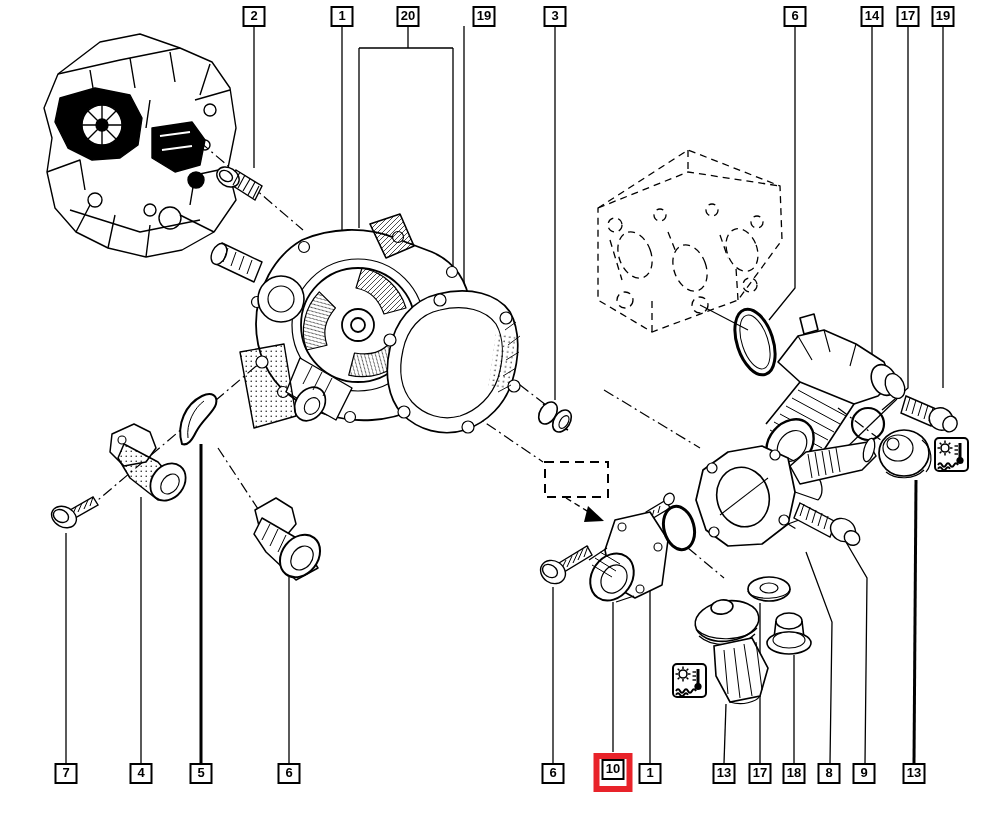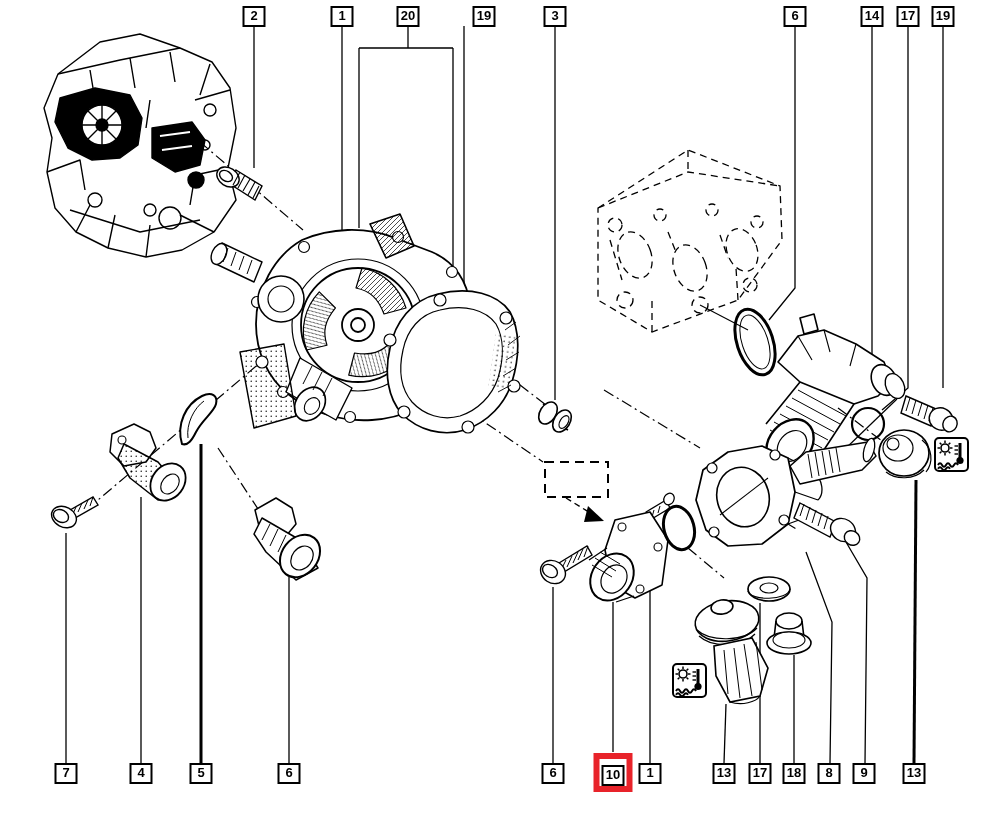--- a/index.html
+++ b/index.html
@@ -3,21 +3,21 @@
 <meta charset="utf-8">
 <style>
   html,body{margin:0;padding:0;background:#fff;}
   .canvas{position:relative;width:1000px;height:820px;background:#fff;overflow:hidden;
           font-family:"Liberation Sans",sans-serif;}
   .canvas svg{position:absolute;left:0;top:0;}
   .co{position:absolute;transform:translateX(-50%);min-width:15px;height:17px;line-height:17px;
       padding:0 2px;border:2px solid #000;background:#fff;text-align:center;
       font:bold 13px "Liberation Sans",sans-serif;color:#000;}
   .red-frame{position:absolute;transform:translateX(-50%);width:27px;height:27px;
-      border:6px solid #e8232a;background:#fff;display:flex;align-items:flex-end;justify-content:center;}
+      border:6px solid #e8232a;background:#fff;display:flex;align-items:flex-start;justify-content:center;}
   .co-inner{min-width:15px;height:17px;line-height:17px;padding:0 2px;border:2px solid #000;
       background:#fff;text-align:center;font:bold 13px "Liberation Sans",sans-serif;color:#000;}
 </style>
 </head>
 <body>
 
 <div class="canvas">
 
 <svg width="1000" height="820" viewBox="0 0 1000 820">
   <defs>

